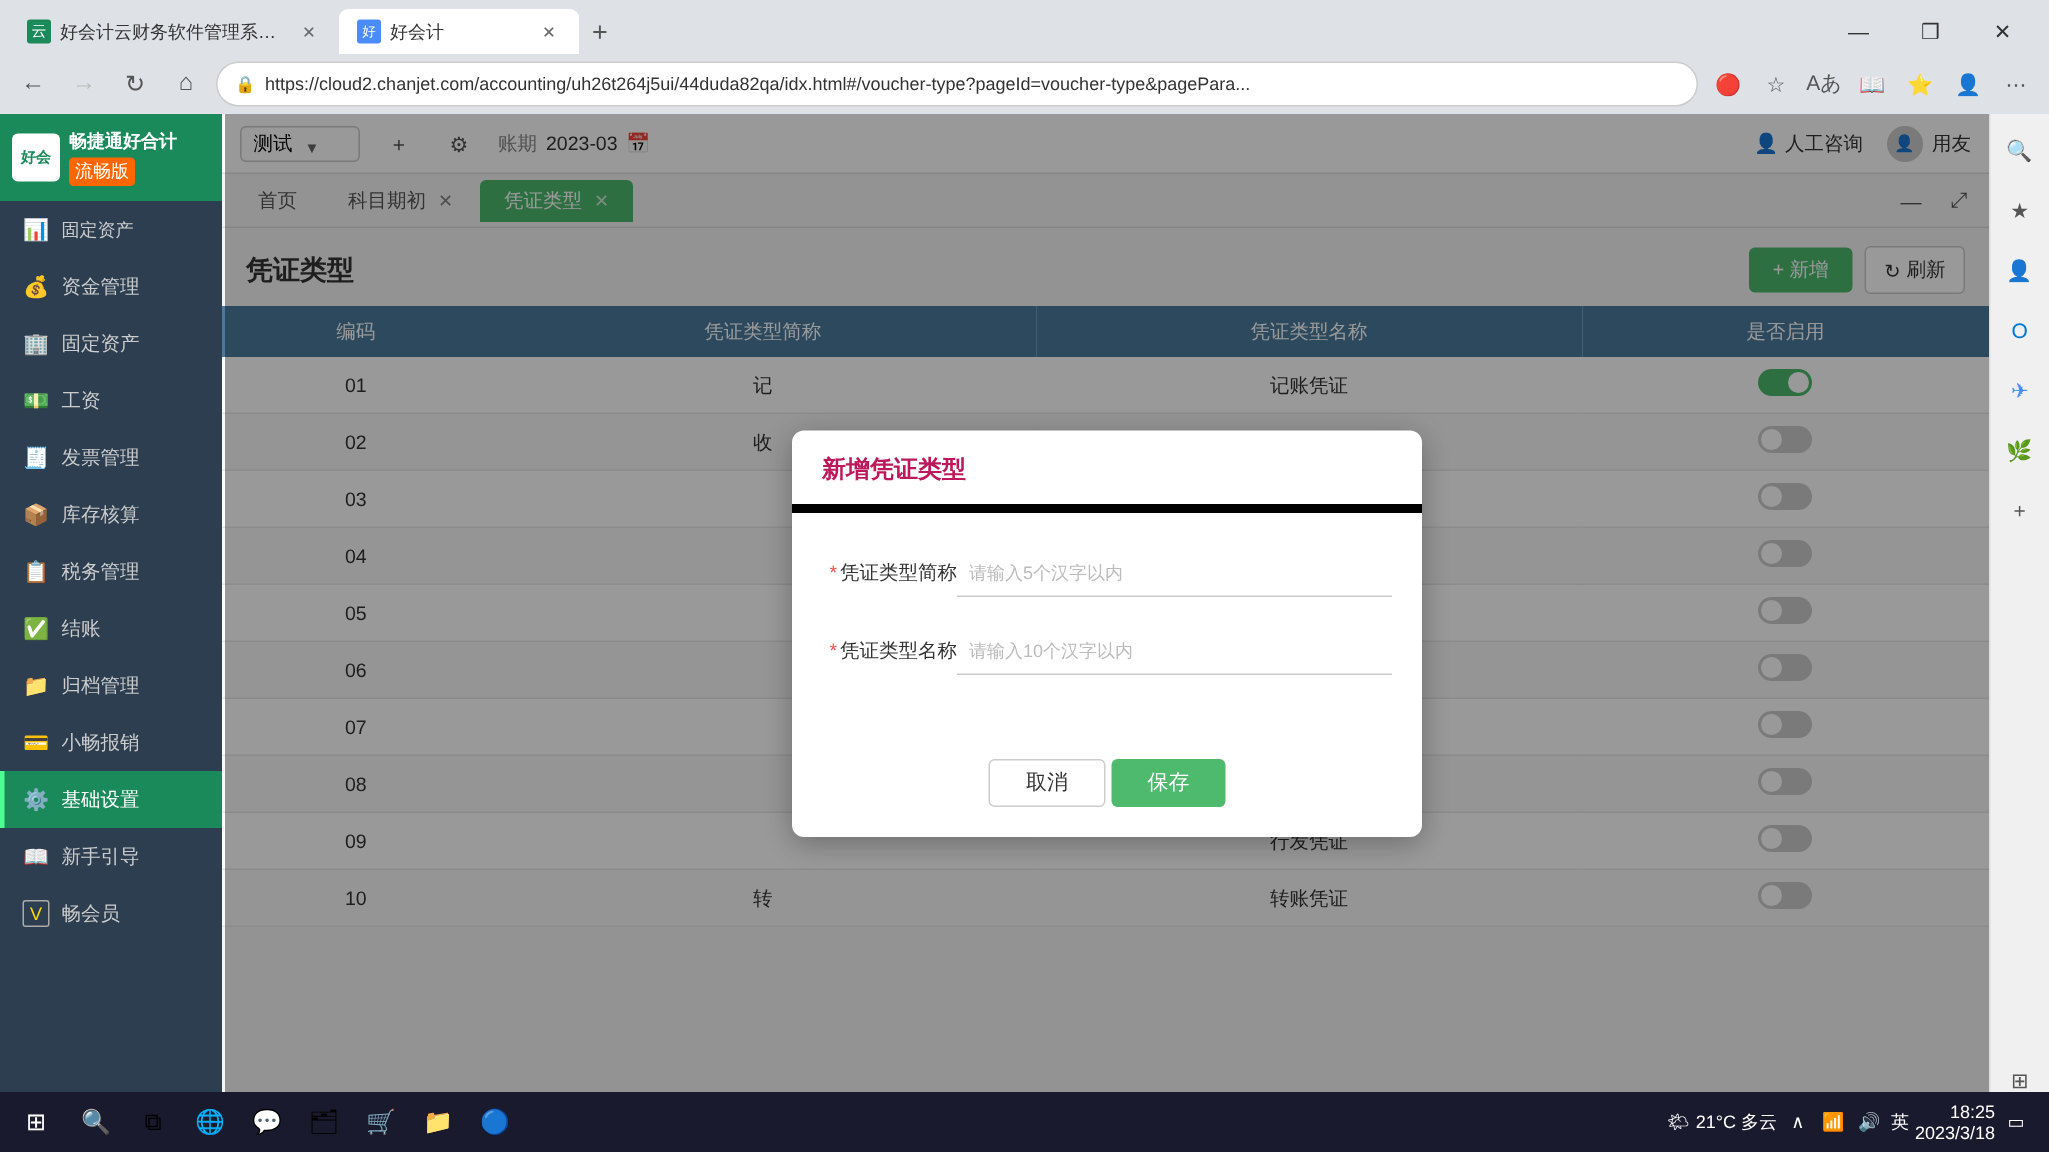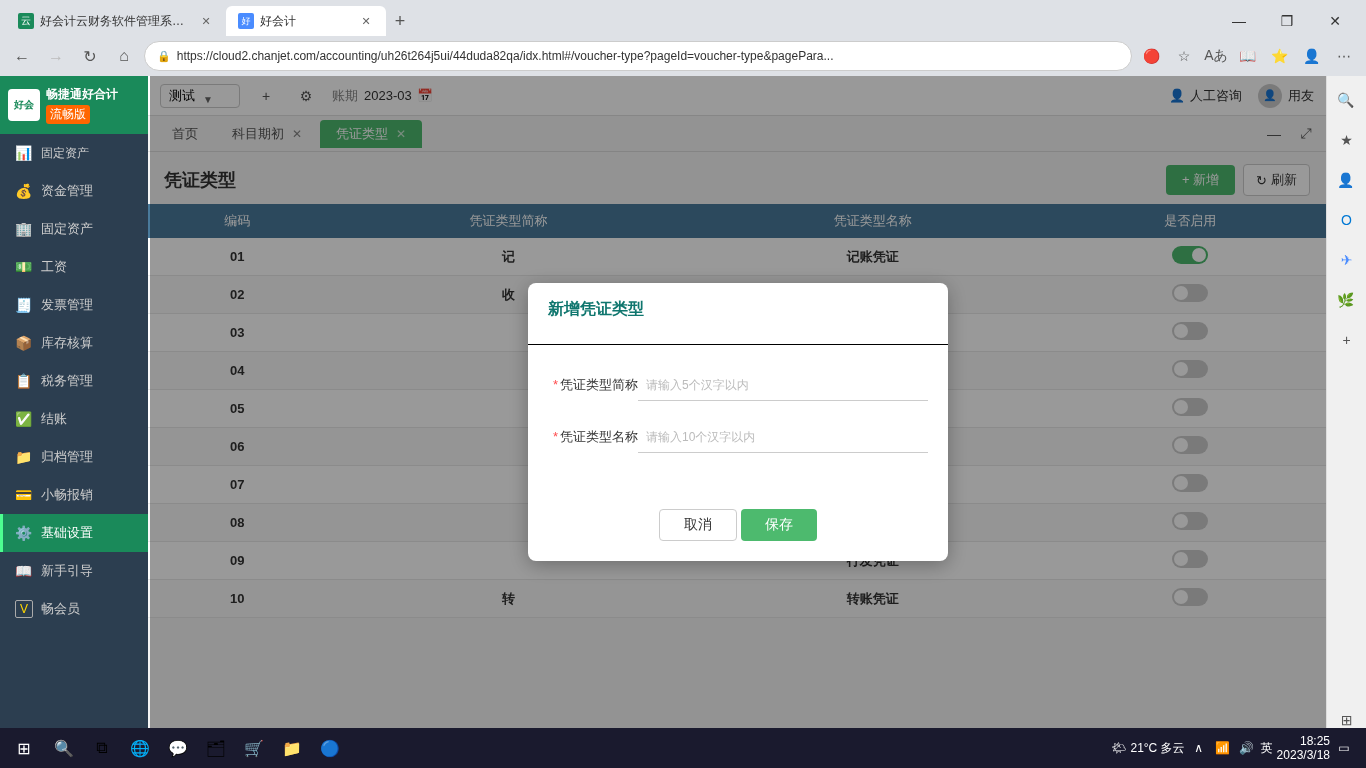--- a/index.html
+++ b/index.html
@@ -65,38 +65,38 @@
     
     .page-header { display: flex; align-items: center; justify-content: space-between; padding: 12px 16px 8px; background: #f5f5f5; }
     .page-title { font-size: 18px; font-weight: bold; color: #333; }
     .header-actions { display: flex; align-items: center; gap: 8px; }
     .btn-new { background: #4dba6e; color: #fff; border: none; border-radius: 4px; padding: 6px 16px; font-size: 13px; cursor: pointer; display: flex; align-items: center; gap: 4px; }
     .btn-refresh { background: #fff; color: #333; border: 1px solid #ccc; border-radius: 4px; padding: 6px 12px; font-size: 13px; cursor: pointer; display: flex; align-items: center; gap: 4px; }
 
     
     .data-table { width: 100%; border-collapse: collapse; }
     .data-table th { background: #4a7a9b; color: #fff; padding: 8px 12px; text-align: center; font-size: 13px; font-weight: normal; }
-    .data-table td { padding: 8px 12px; text-align: center; font-size: 13px; color: #333; border-bottom: 1px solid #e8e8e8; font-weight: bold; }
+    .data-table td { padding: 8px 12px; text-align: center; font-size: 13px; color: #333; border-bottom: 1px solid #e8e8e8; }
     .data-table tr:nth-child(even) { background: #f9f9f9; }
     .data-table tr:nth-child(odd) { background: #fff; }
     .toggle-switch { width: 36px; height: 18px; border-radius: 9px; display: inline-block; position: relative; cursor: pointer; }
     .toggle-switch.on { background: #4dba6e; }
     .toggle-switch.off { background: #ccc; }
     .toggle-knob { width: 14px; height: 14px; background: #fff; border-radius: 50%; position: absolute; top: 2px; transition: left 0.2s; }
     .toggle-switch.on .toggle-knob { left: 20px; }
     .toggle-switch.off .toggle-knob { left: 2px; }
 
     
     .right-panel { width: 40px; background: #f0f0f0; border-left: 1px solid #ddd; display: flex; flex-direction: column; align-items: center; padding-top: 8px; gap: 8px; }
     .right-panel-btn { width: 32px; height: 32px; display: flex; align-items: center; justify-content: center; font-size: 14px; color: #555; cursor: pointer; border-radius: 4px; }
 
     
     .modal-overlay { position: fixed; top: 76px; left: 150px; right: 40px; bottom: 0; background: rgba(0,0,0,0.4); display: flex; align-items: center; justify-content: center; z-index: 1000; }
     .modal { background: #fff; border-radius: 8px; width: 420px; padding: 0; box-shadow: 0 4px 20px rgba(0,0,0,0.3); }
-    .modal-header { padding: 16px 20px 24px; border-bottom: 1px solid #000000; font-size: 16px; font-weight: bold; color: #0f766e; }
+    .modal-header { padding: 16px 20px 12px; border-bottom: 6px solid #000000; font-size: 16px; font-weight: bold; color: #be185d; }
     .modal-body { padding: 24px 20px; }
     .form-row { display: flex; align-items: center; margin-bottom: 20px; }
     .form-label { width: 90px; text-align: right; font-size: 13px; color: #333; flex-shrink: 0; }
     .form-label .required { color: #ff4d4f; margin-right: 2px; }
     .form-input { flex: 1; height: 32px; border: none; border-bottom: 1px solid #ccc; padding: 4px 8px; font-size: 13px; color: #333; outline: none; }
     .form-input::placeholder { color: #bbb; font-size: 12px; }
     .modal-footer { padding: 12px 20px 20px; display: flex; justify-content: center; gap: 4px; }
     .btn-cancel { background: #fff; color: #333; border: 1px solid #ccc; border-radius: 4px; padding: 6px 24px; font-size: 14px; cursor: pointer; }
     .btn-save { background: #4dba6e; color: #fff; border: none; border-radius: 4px; padding: 6px 24px; font-size: 14px; cursor: pointer; }
 

